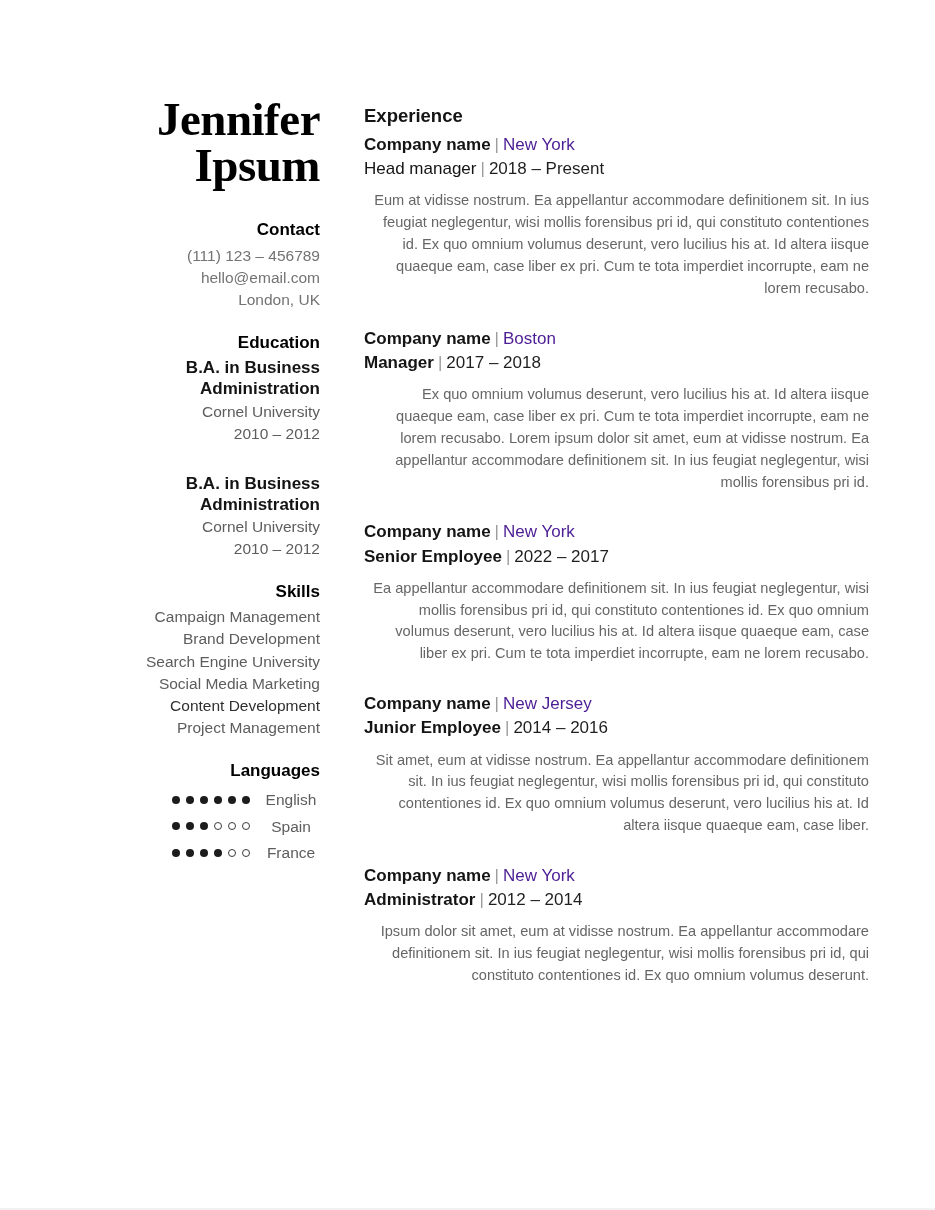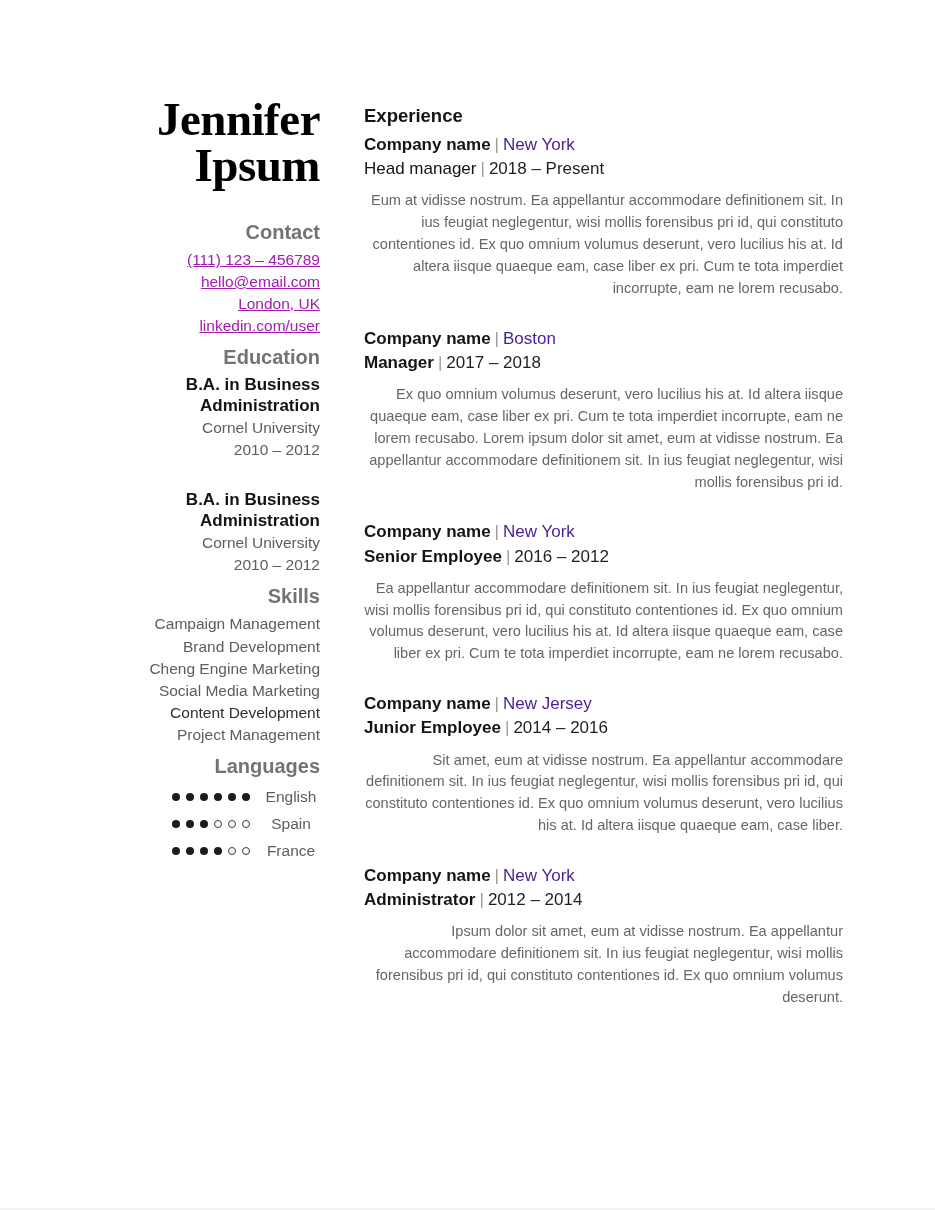--- a/index.html
+++ b/index.html
@@ -60,33 +60,32 @@
     color: #000000;
     letter-spacing: -0.5px;
     text-align: right;
     margin-bottom: 30px;
   }
   .name-line { display: block; white-space: nowrap; }
 
   .side-section { margin-bottom: 4px; }
 
   .side-heading {
-    font-size: 20px;
+    font-size: 17px;
     font-weight: bold;
-    color: #737373;
+    color: #000000;
     line-height: 1.45;
-    margin-top: 6px;
+    margin-top: 20px;
     margin-bottom: 2px;
   }
 
   .side-line {
     font-size: 15.5px;
-    color: #a21caf;
+    color: #737373;
     line-height: 1.42;
-    text-decoration: underline;
   }
 
   .edu-title {
     font-size: 17px;
     font-weight: bold;
     color: #141414;
     line-height: 1.24;
     margin-bottom: 1px;
   }
   .edu-sub {
@@ -131,21 +130,21 @@
     line-height: 1.4;
     min-width: 58px;
     text-align: center;
   }
 
   
   .main {
     flex: 1;
     padding-top: 104px;
     padding-left: 44px;
-    padding-right: 92px;
+    padding-right: 66px;
     box-sizing: border-box;
   }
 
   .main-heading {
     font-size: 18.5px;
     font-weight: bold;
     color: #141414;
     line-height: 1.3;
     margin-bottom: 5px;
   }
@@ -190,21 +189,20 @@
       <div class="name-block">
         <span class="name-line">Jennifer</span>
         <span class="name-line">Ipsum</span>
       </div>
 
       <section class="side-section">
         <div class="side-heading">Contact</div>
         <div class="side-line">(111) 123 – 456789</div>
         <div class="side-line">hello@email.com</div>
         <div class="side-line">London, UK</div>
-        <div class="side-line">linkedin.com/user</div>
       </section>
 
       <section class="side-section">
         <div class="side-heading">Education</div>
 
         <div class="edu-entry">
           <div class="edu-title">B.A. in Business Administration</div>
           <div class="edu-sub">Cornel University</div>
           <div class="edu-sub">2010 – 2012</div>
         </div>
@@ -213,21 +211,21 @@
           <div class="edu-title">B.A. in Business Administration</div>
           <div class="edu-sub">Cornel University</div>
           <div class="edu-sub">2010 – 2012</div>
         </div>
       </section>
 
       <section class="side-section">
         <div class="side-heading">Skills</div>
         <div class="skill-item">Campaign Management</div>
         <div class="skill-item">Brand Development</div>
-        <div class="skill-item">Cheng Engine Marketing</div>
+        <div class="skill-item">Search Engine University</div>
         <div class="skill-item">Social Media Marketing</div>
         <div class="skill-item is-strong">Content Development</div>
         <div class="skill-item">Project Management</div>
       </section>
 
       <section class="side-section">
         <div class="side-heading">Languages</div>
 
         <div class="lang-row">
           <span class="lang-dots">
@@ -290,21 +288,21 @@
           <span class="job-role bold">Manager</span><span class="sep">|</span><span class="job-dates">2017 – 2018</span>
         </div>
         <p class="job-desc">Ex quo omnium volumus deserunt, vero lucilius his at. Id altera iisque quaeque eam, case liber ex pri. Cum te tota imperdiet incorrupte, eam ne lorem recusabo. Lorem ipsum dolor sit amet, eum at vidisse nostrum. Ea appellantur accommodare definitionem sit. In ius feugiat neglegentur, wisi mollis forensibus pri id.</p>
       </div>
 
       <div class="job">
         <div class="job-line">
           <span class="job-company">Company name</span><span class="sep">|</span><span class="job-location">New York</span>
         </div>
         <div class="job-line">
-          <span class="job-role bold">Senior Employee</span><span class="sep">|</span><span class="job-dates">2016 – 2012</span>
+          <span class="job-role bold">Senior Employee</span><span class="sep">|</span><span class="job-dates">2022 – 2017</span>
         </div>
         <p class="job-desc">Ea appellantur accommodare definitionem sit. In ius feugiat neglegentur, wisi mollis forensibus pri id, qui constituto contentiones id. Ex quo omnium volumus deserunt, vero lucilius his at. Id altera iisque quaeque eam, case liber ex pri. Cum te tota imperdiet incorrupte, eam ne lorem recusabo.</p>
       </div>
 
       <div class="job">
         <div class="job-line">
           <span class="job-company">Company name</span><span class="sep">|</span><span class="job-location">New Jersey</span>
         </div>
         <div class="job-line">
           <span class="job-role bold">Junior Employee</span><span class="sep">|</span><span class="job-dates">2014 – 2016</span>

